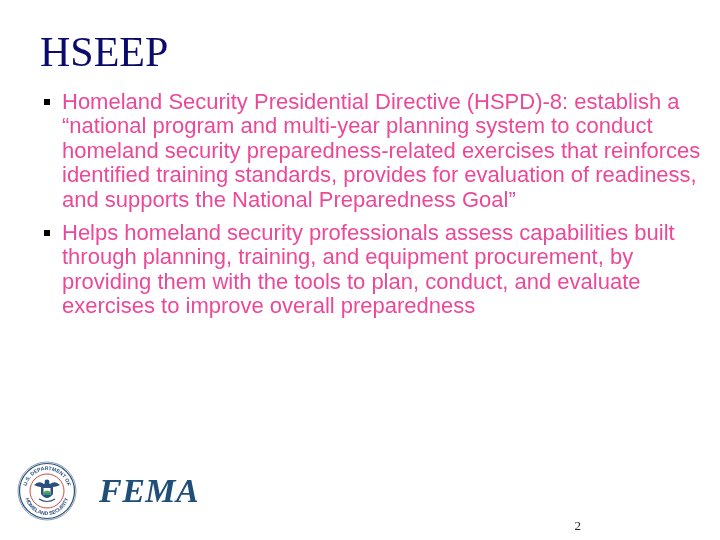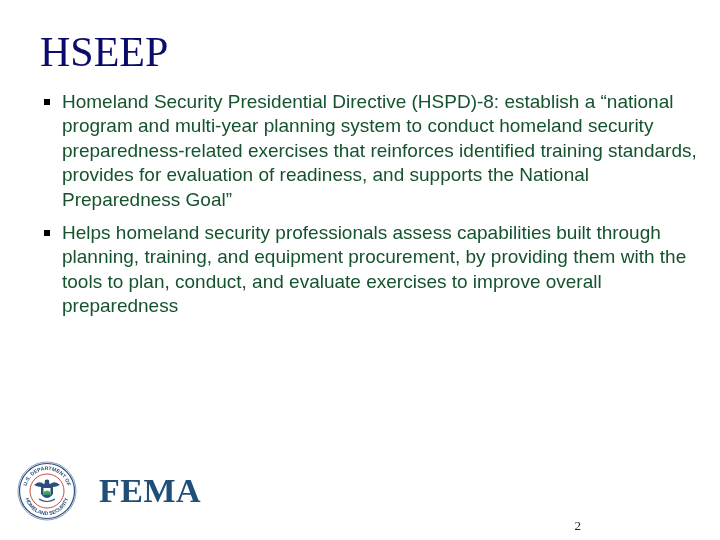--- a/index.html
+++ b/index.html
@@ -37,23 +37,23 @@
       left: 44px;
       top: 90px;
       width: 668px;
       margin: 0;
       padding: 0;
       list-style: none;
     }
     .bullet {
       position: relative;
       padding-left: 18px;
-      font-size: 19px;
+      font-size: 22px;
       line-height: 24.4px;
-      color: #14532d;
+      color: #ec4899;
       margin-bottom: 9px;
     }
     .bullet-marker {
       position: absolute;
       left: 0px;
       top: 9px;
       width: 6px;
       height: 6px;
       background: #000000;
     }
@@ -72,20 +72,21 @@
       height: 60px;
     }
     .fema-wordmark {
       margin-left: 22px;
       font-family: "Liberation Serif", serif;
       font-weight: bold;
       font-size: 34px;
       color: #1f4e79;
       letter-spacing: 0.5px;
       line-height: 40px;
+      font-style: italic;
     }
     .page-number {
       position: absolute;
       right: 14px;
       top: 518px;
       font-family: "Liberation Serif", serif;
       font-size: 13px;
       color: #222222;
     }
   </style>

